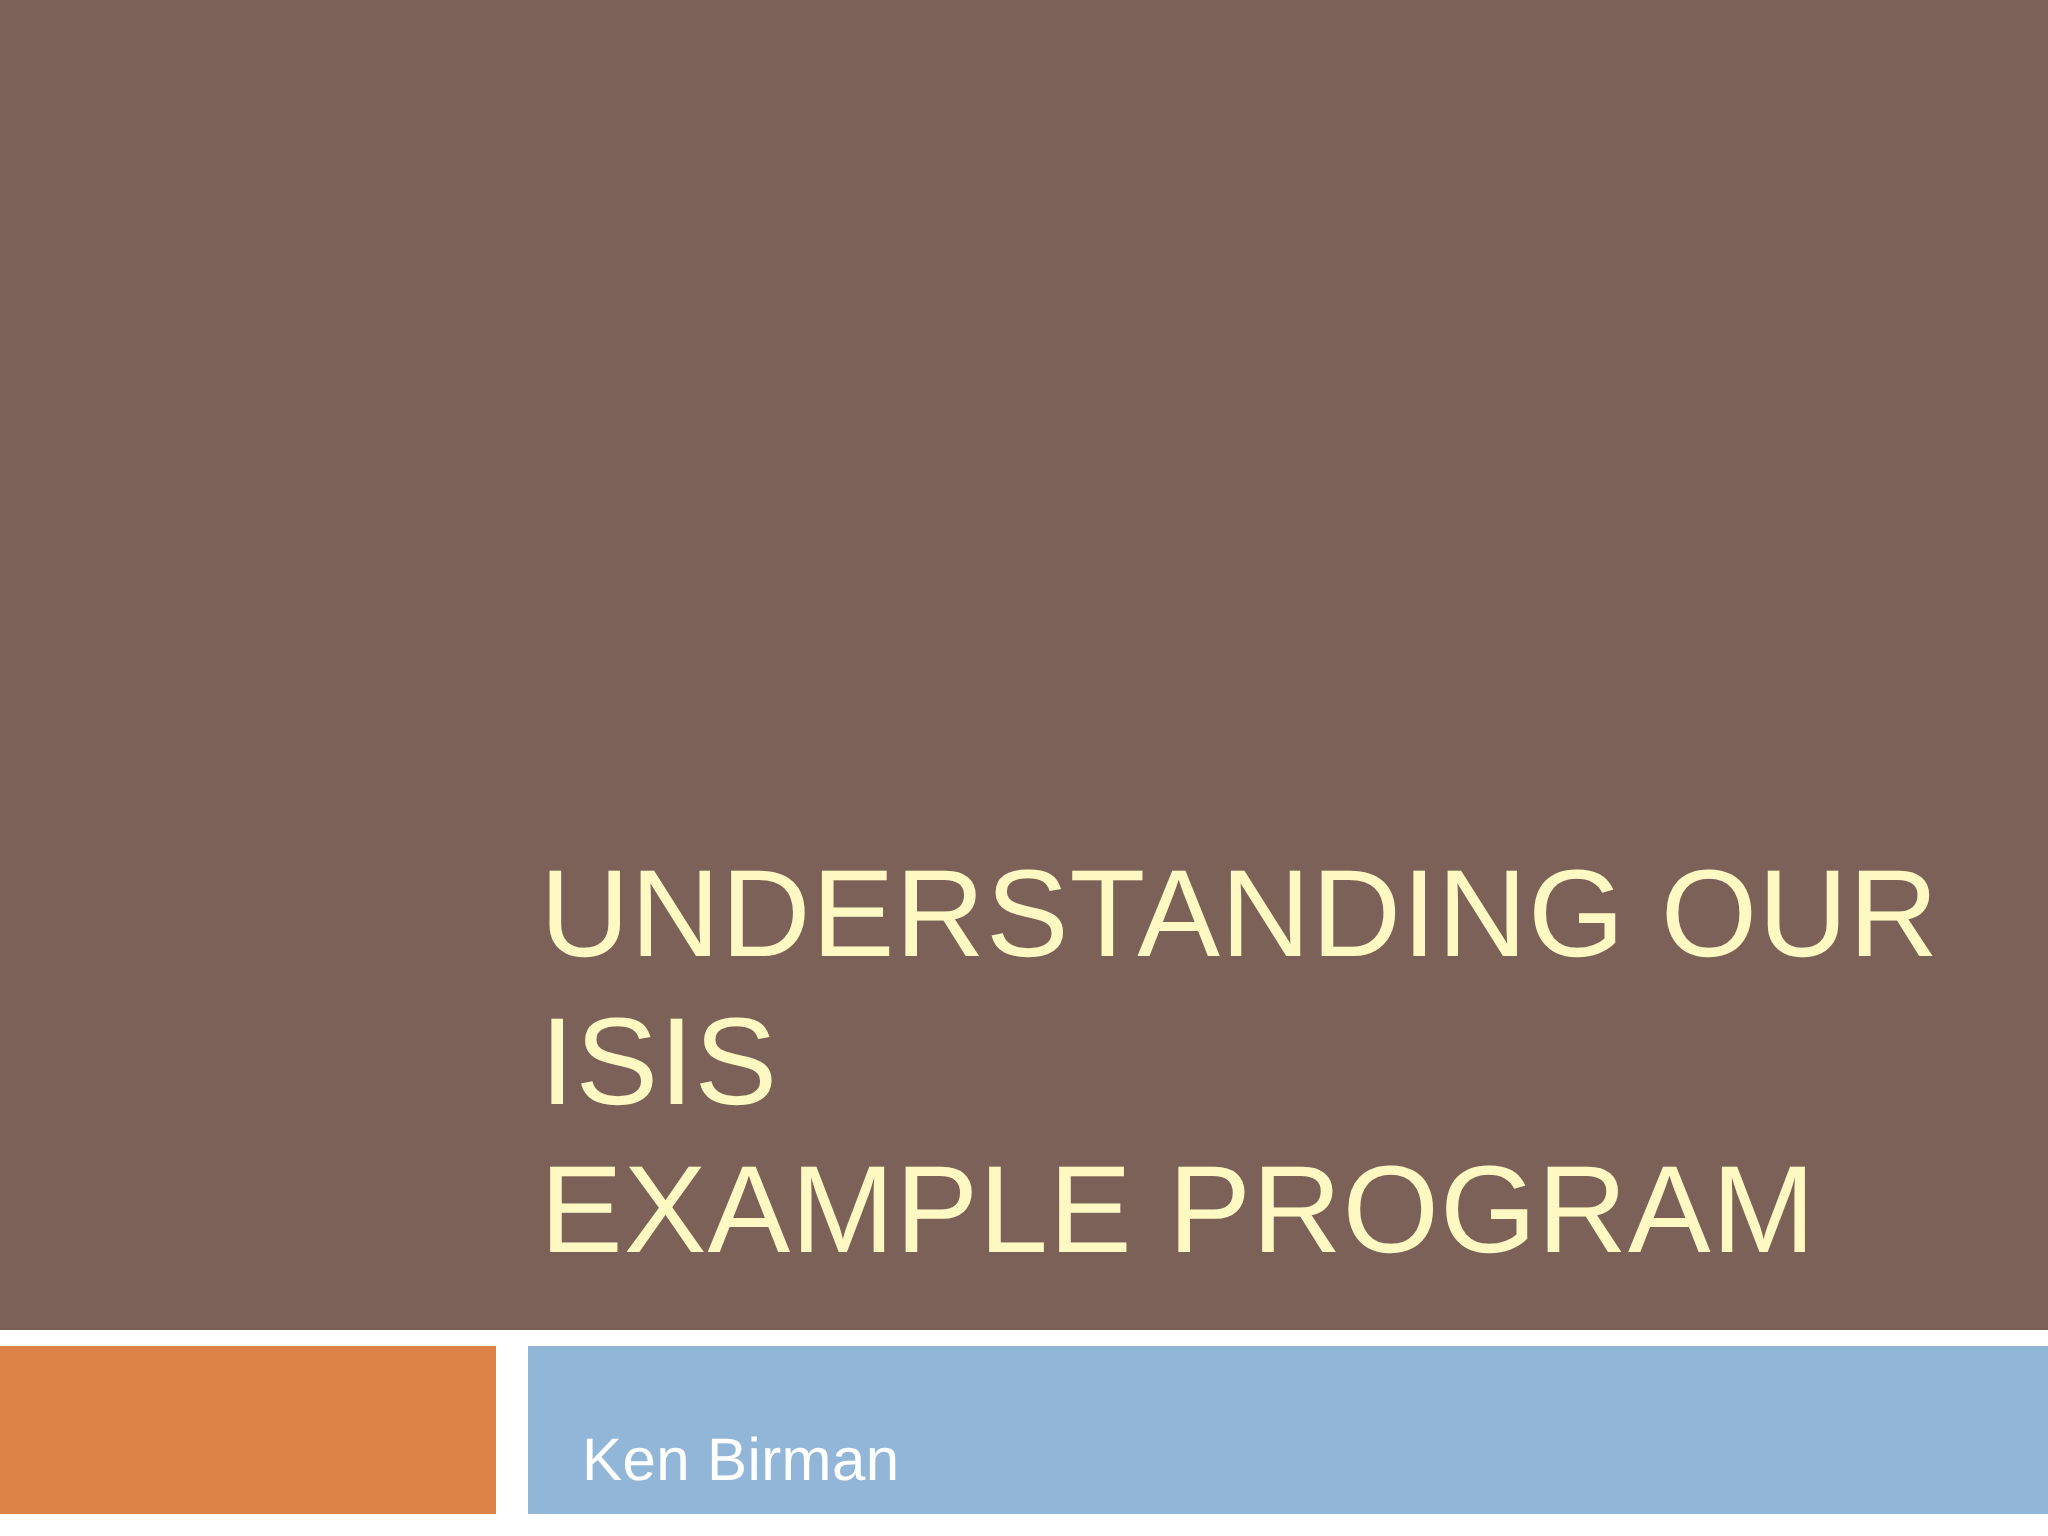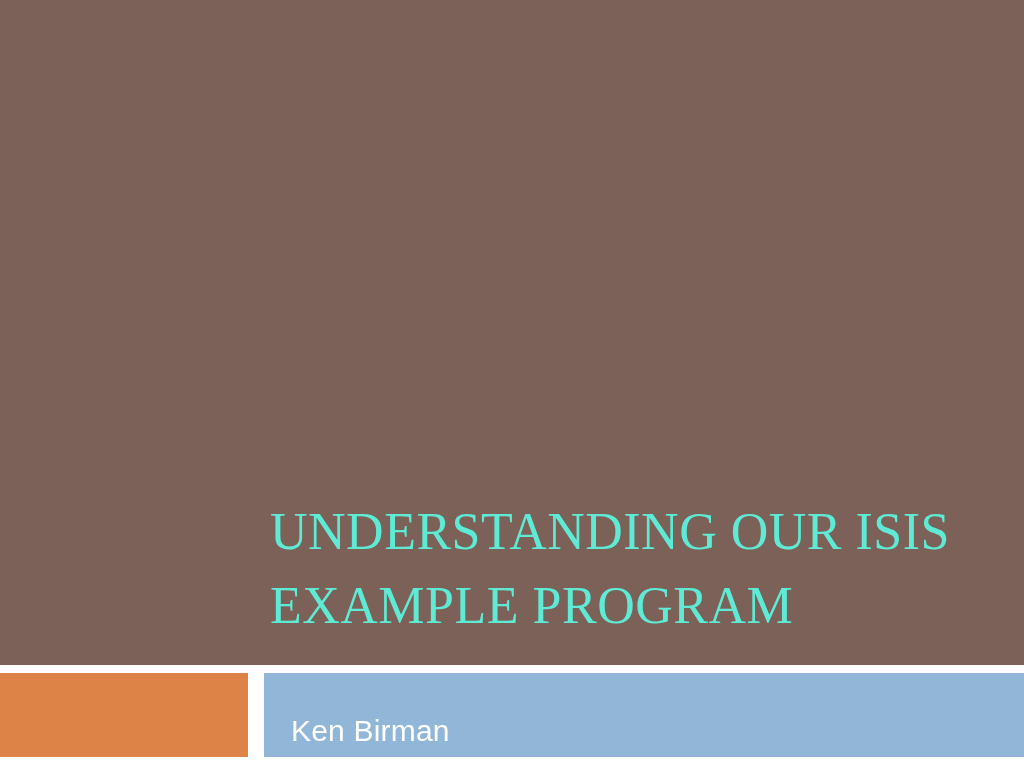--- a/index.html
+++ b/index.html
@@ -36,27 +36,27 @@
 
   
   .title-wrap {
     position: absolute;
     left: 270px;
     right: 26px;
     bottom: 22px;
   }
   .slide-title {
     margin: 0;
-    font-family: Liberation Serif, serif;
+    font-family: Liberation Sans, sans-serif;
     font-weight: 400;
-    font-size: 52px;
+    font-size: 62px;
     line-height: 74px;
     letter-spacing: 0.5px;
     text-transform: uppercase;
-    color: #5eead4;
+    color: #fef9c3;
     white-space: pre-line;
     -webkit-font-smoothing: antialiased;
   }
 
   
   .accent-row {
     position: absolute;
     left: 0;
     top: 673px;
     width: 1024px;

